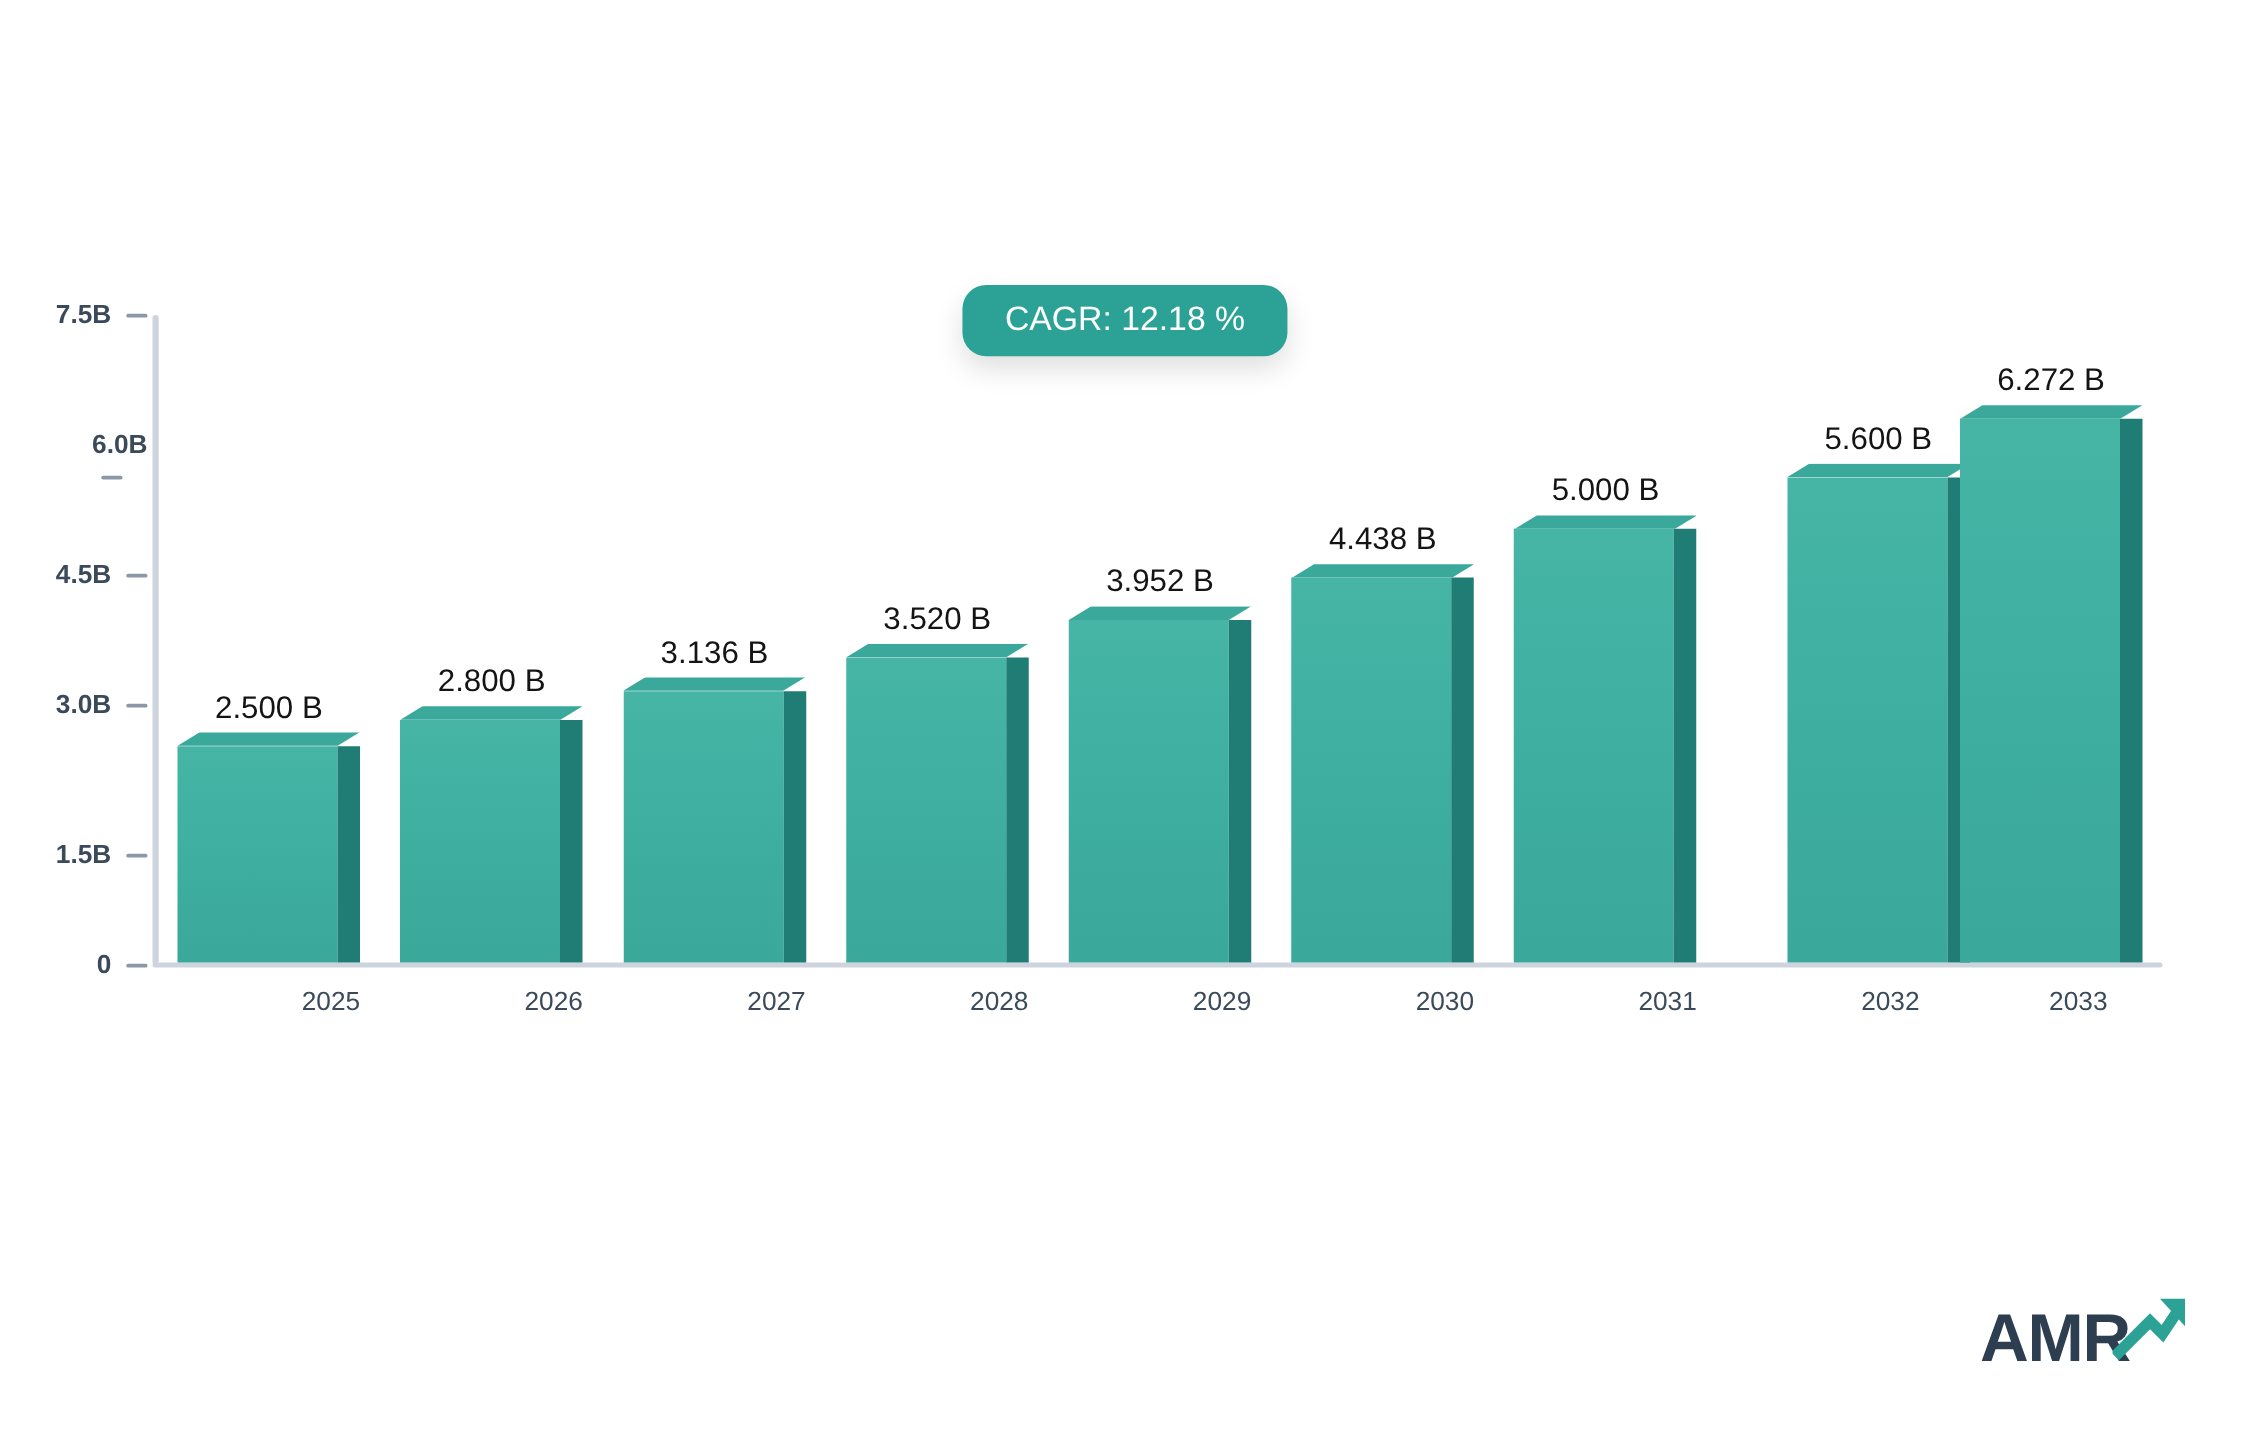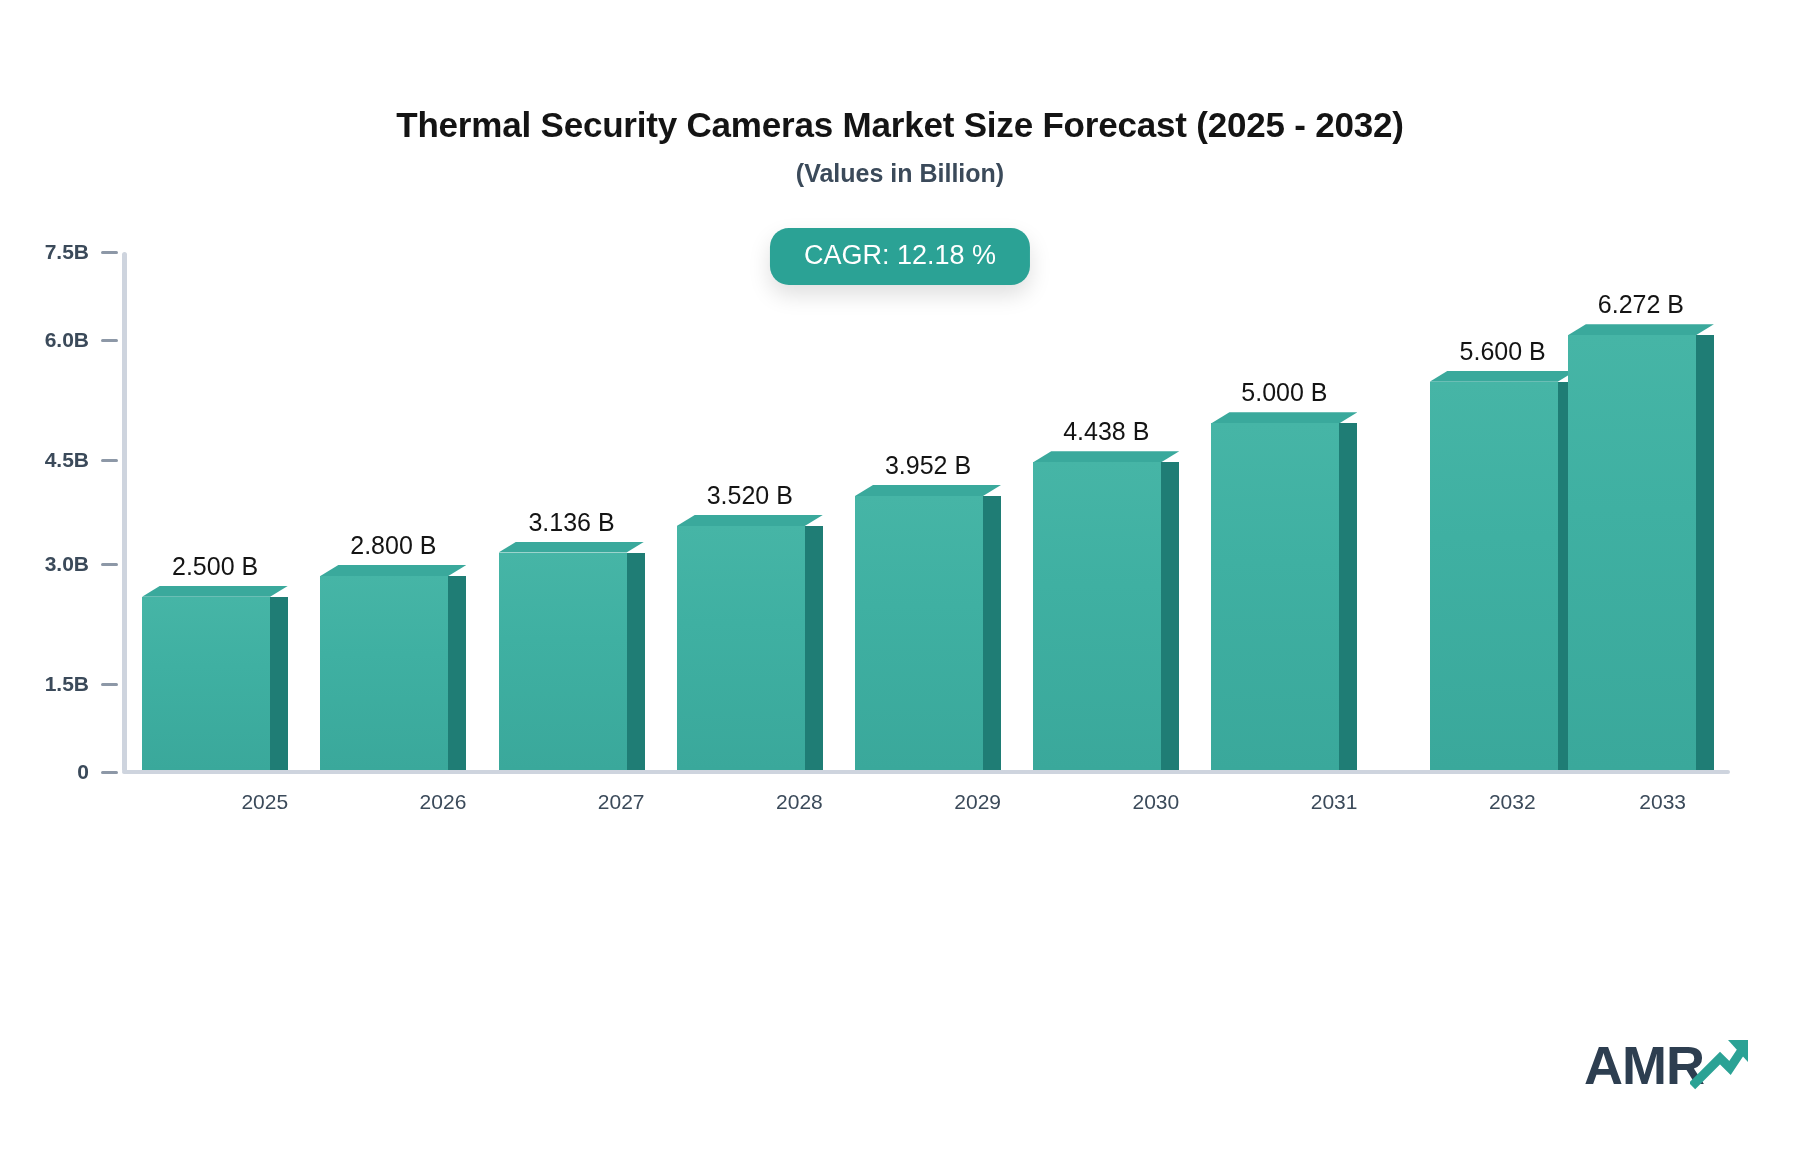--- a/index.html
+++ b/index.html
@@ -175,21 +175,21 @@
     font-size: 21px;
     color: #3b4a5a;
   }
 
   
   #amr-logo {
     position: absolute;
     right: 52px;
     bottom: 58px;
     display: flex;
-    align-items: flex-start;
+    align-items: flex-end;
     gap: 0px;
     margin-top: 36px;
   }
   #amr-text {
     font-size: 54px;
     font-weight: bold;
     color: #2d3e50;
     letter-spacing: -1px;
     line-height: 54px;
   }
@@ -197,24 +197,20 @@
     position: relative;
     margin-left: -14px;
     margin-bottom: 4px;
   }
 </style>
 </head>
 <body>
 
 <div id="figure">
 
-  <div id="title-block">
-    <div id="chart-title">Thermal Security Cameras Market Size Forecast (2025 - 2032)</div>
-    <div id="chart-subtitle">(Values in Billion)</div>
-  </div>
 
   <div id="cagr-badge">CAGR: 12.18 %</div>
 
   <div id="plot">
     <div id="y-spine"></div>
     <div id="x-spine"></div>
     <div id="y-ticks">
         <div class="y-tick" style="top: 520px;">
           <span class="lbl">0</span>
           <span class="dash"></span>
@@ -224,21 +220,21 @@
           <span class="dash"></span>
         </div>
         <div class="y-tick" style="top: 312px;">
           <span class="lbl">3.0B</span>
           <span class="dash"></span>
         </div>
         <div class="y-tick" style="top: 208px;">
           <span class="lbl">4.5B</span>
           <span class="dash"></span>
         </div>
-        <div class="y-tick" style="top: 88px;">
+        <div class="y-tick" style="top: 112px; flex-direction: column;">
           <span class="lbl">6.0B</span>
           <span class="dash"></span>
         </div>
         <div class="y-tick" style="top: 0px;">
           <span class="lbl">7.5B</span>
           <span class="dash"></span>
         </div>
       </div>
     <div id="bars">
         <div class="bar-slot" style="left: 16.1111px;">

